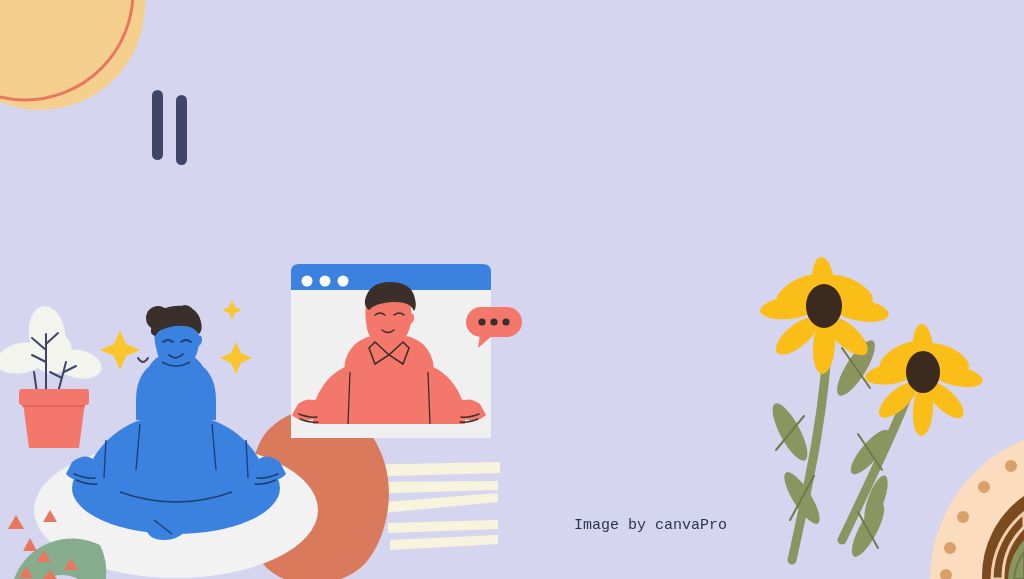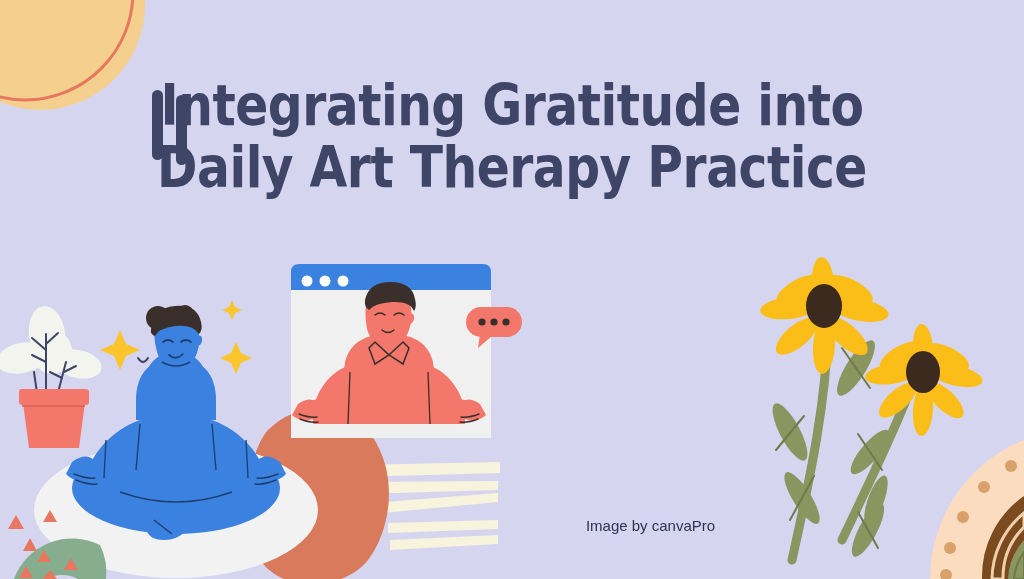--- a/index.html
+++ b/index.html
@@ -33,21 +33,21 @@
   
   .brand{
     position:absolute;left:563px;top:455px;width:175px;height:95px;
     z-index:60;text-align:center;
   }
   .brand svg{display:block;}
   .credit{
     position:absolute;left:563px;top:517px;width:175px;
     text-align:center;
     color:#2e3350;
-    font-family:Liberation Sans, sans-serif;
+    font-family:Liberation Mono, monospace;
     font-size:15px;
     z-index:61;
   }
 </style>
 </head>
 <body>
 
 <div id="stage">
 
   <svg class="layer" viewBox="0 0 1024 579" xmlns="http://www.w3.org/2000/svg">
@@ -307,21 +307,17 @@
       <path d="M16 515 L24 529 L8 529 Z"></path>
       <path d="M50 510 L57 522 L43 522 Z"></path>
       <path d="M30 538 L37 551 L23 551 Z"></path>
       <path d="M44 550 L51 562 L37 562 Z"></path>
       <path d="M71 558 L78 570 L64 570 Z"></path>
       <path d="M26 566 L33 578 L19 578 Z"></path>
       <path d="M50 570 L57 579 L43 579 Z"></path>
     </g>
   </svg>
 
-  <div class="title-block">
-    <span class="title-line">Integrating Gratitude into</span>
-    <span class="title-line">Daily Art Therapy Practice</span>
-  </div>
 
 
   <div class="credit">Image by canvaPro</div>
 
 </div>
 
 </body></html>

